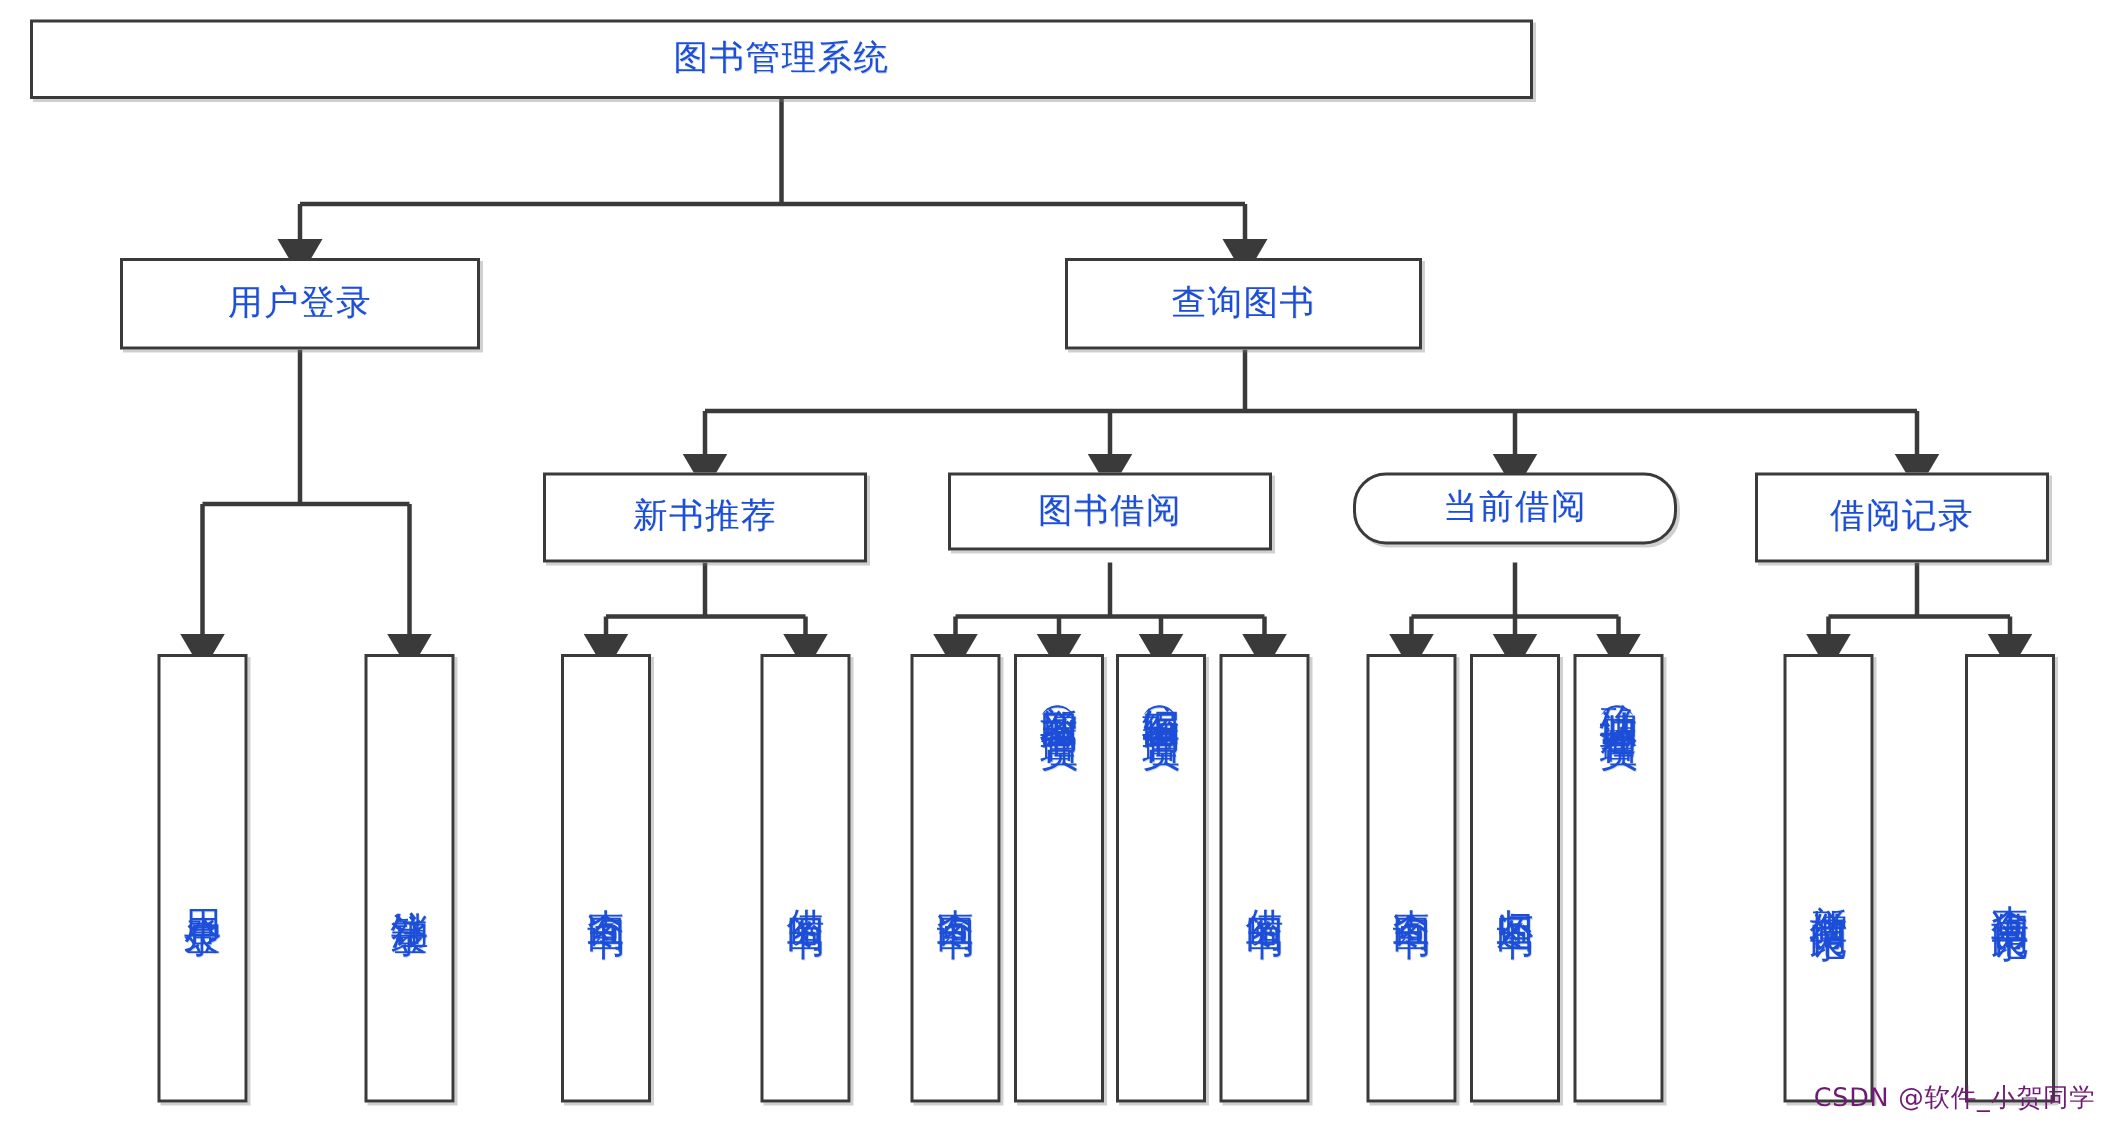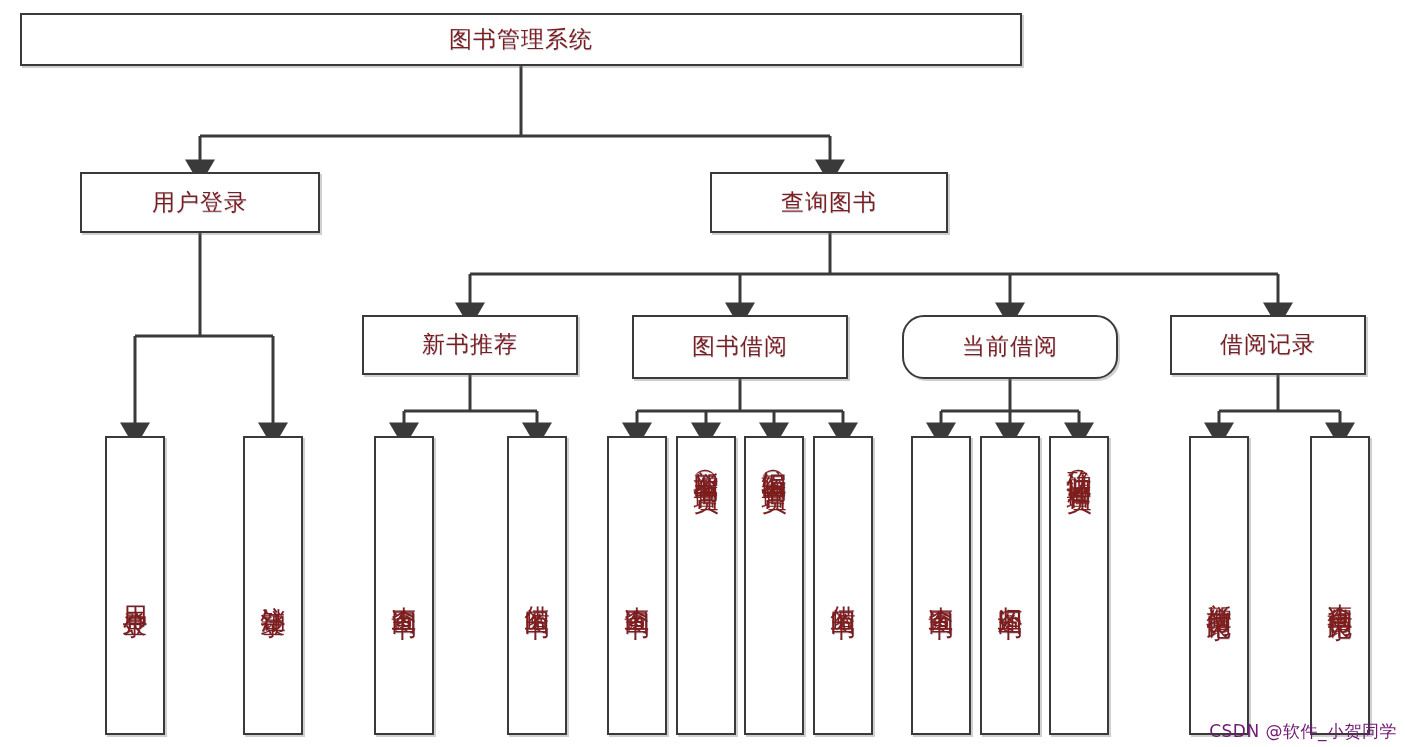--- a/index.html
+++ b/index.html
@@ -26,21 +26,21 @@
     box-sizing:border-box;
     background:#ffffff;
     border:2.5px solid #3a3a3a;
     display:flex;
     align-items:center;
     justify-content:center;
     box-shadow:2px 2px 0 rgba(120,120,120,0.35);
     z-index:2;
   }
   .node .lbl{
-    color:#7f1d1d;
+    color:#1d4ed8;
     font-size:23px;
     letter-spacing:1px;
     line-height:1.1;
     white-space:nowrap;
     text-shadow:0.5px 0.5px 0 rgba(160,190,220,0.55);
     text-align:center;
   }
   
   .node.vert{
     align-items:flex-start;
@@ -130,25 +130,25 @@
   </div>
 
   <div class="node" style="left:710px;top:172px;width:238px;height:61px;">
     <span class="lbl">查询图书</span>
   </div>
 
   <div class="node" style="left:362px;top:315px;width:216px;height:60px;">
     <span class="lbl">新书推荐</span>
   </div>
 
-  <div class="node" style="left:632px;top:315px;width:216px;height:64px;font-family:Liberation Serif, serif;">
+  <div class="node" style="left:632px;top:315px;width:216px;height:52px;font-family:Liberation Serif, serif;">
     <span class="lbl">图书借阅</span>
   </div>
 
-  <div class="node" style="left:902px;top:315px;width:216px;height:64px;border-radius:22px;">
+  <div class="node" style="left:902px;top:315px;width:216px;height:48px;border-radius:22px;">
     <span class="lbl">当前借阅</span>
   </div>
 
   <div class="node" style="left:1170px;top:315px;width:196px;height:60px;">
     <span class="lbl">借阅记录</span>
   </div>
 
   <div class="node vert mid" style="left:105px;top:436px;width:60px;height:299px;">
     <span class="lbl">用户登录</span>
   </div>

